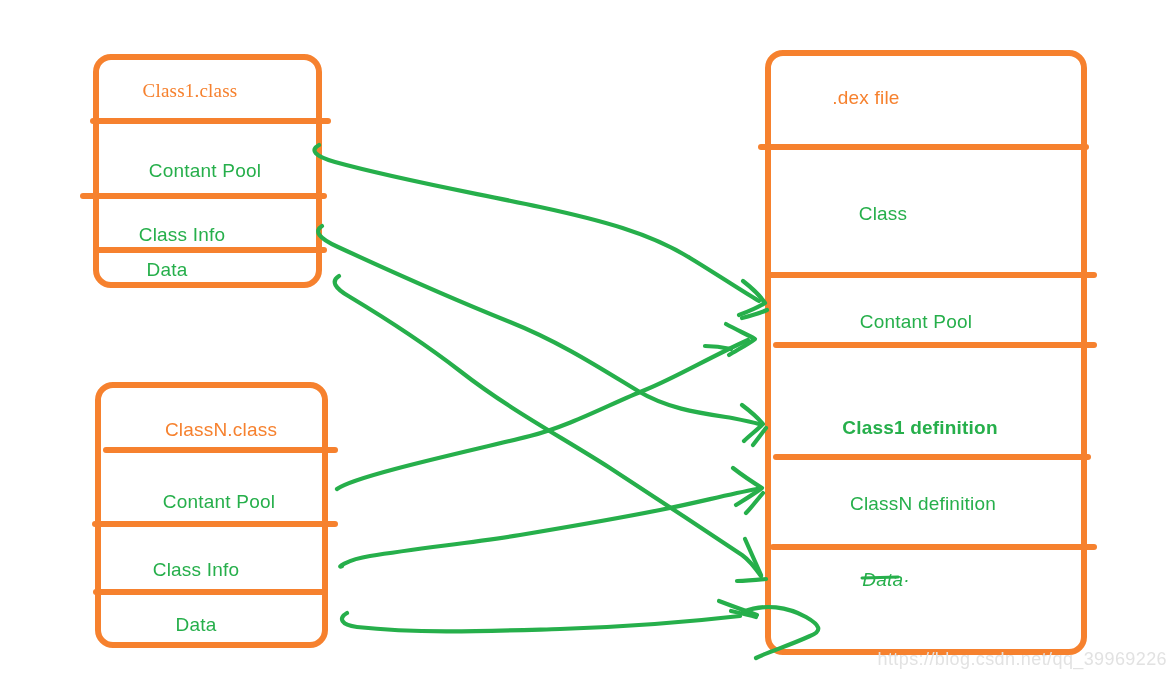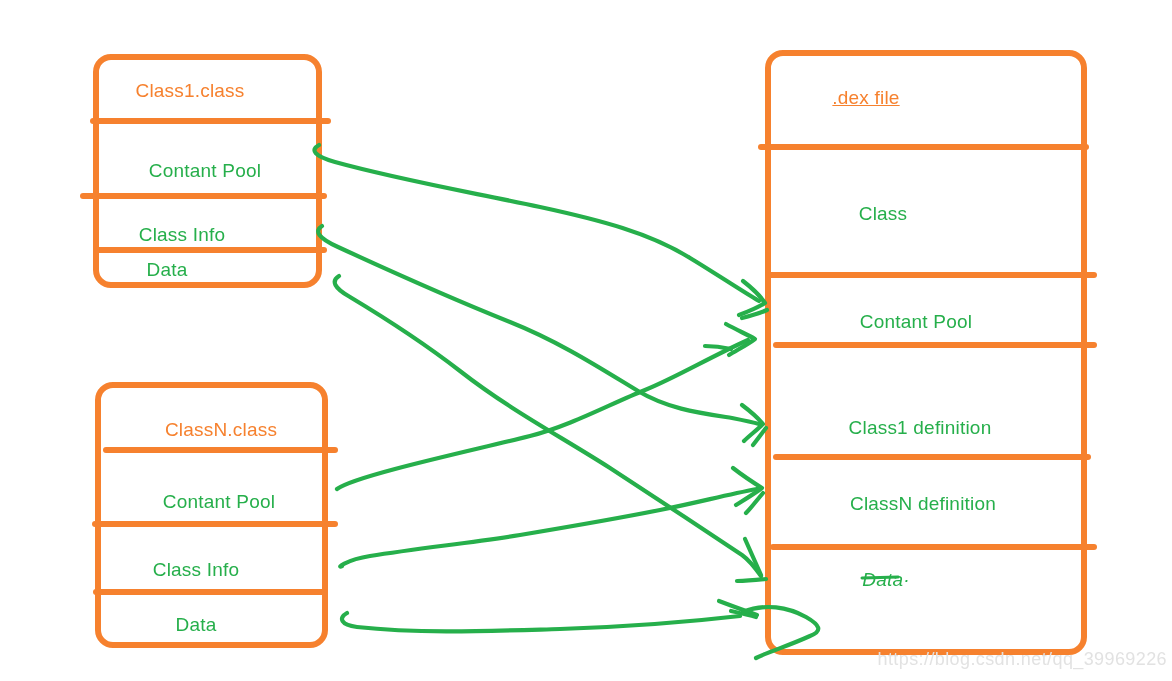--- a/index.html
+++ b/index.html
@@ -29,44 +29,44 @@
 </style>
 </head>
 <body>
 
 <div id="stage">
 
   <div class="box" style="left:93px;top:54px;width:229px;height:234px;"></div>
   <div class="hline" style="left:90px;top:118px;width:241px;"></div>
   <div class="hline" style="left:80px;top:193px;width:247px;"></div>
   <div class="hline" style="left:95px;top:247px;width:232px;"></div>
-  <div class="lbl orange" style="left:190px;top:91px;">Class1.class</div>
+  <div class="lbl orange" style="left:190px;top:91px;font-family:Liberation Serif, serif;">Class1.class</div>
   <div class="lbl green" style="left:205px;top:171px;">Contant Pool</div>
   <div class="lbl green" style="left:182px;top:235px;">Class Info</div>
   <div class="lbl green" style="left:167px;top:270px;">Data</div>
 
   <div class="box" style="left:95px;top:382px;width:233px;height:266px;"></div>
   <div class="hline" style="left:103px;top:447px;width:235px;"></div>
   <div class="hline" style="left:92px;top:521px;width:246px;"></div>
   <div class="hline" style="left:93px;top:589px;width:234px;"></div>
   <div class="lbl orange" style="left:221px;top:430px;">ClassN.class</div>
   <div class="lbl green" style="left:219px;top:502px;">Contant Pool</div>
   <div class="lbl green" style="left:196px;top:570px;">Class Info</div>
   <div class="lbl green" style="left:196px;top:625px;">Data</div>
 
   <div class="box" style="left:765px;top:50px;width:322px;height:605px;"></div>
   <div class="hline" style="left:758px;top:144px;width:331px;"></div>
   <div class="hline" style="left:768px;top:272px;width:329px;"></div>
   <div class="hline" style="left:773px;top:342px;width:324px;"></div>
   <div class="hline" style="left:773px;top:454px;width:318px;"></div>
   <div class="hline" style="left:770px;top:544px;width:327px;"></div>
-  <div class="lbl orange" style="left:866px;top:98px;text-decoration:underline;">.dex file</div>
+  <div class="lbl orange" style="left:866px;top:98px;">.dex file</div>
   <div class="lbl green" style="left:883px;top:214px;">Class</div>
   <div class="lbl green" style="left:916px;top:322px;">Contant Pool</div>
-  <div class="lbl green" style="left:920px;top:428px;">Class1 definition</div>
+  <div class="lbl green" style="left:920px;top:428px;font-weight:bold;">Class1 definition</div>
   <div class="lbl green" style="left:923px;top:504px;">ClassN definition</div>
   <div class="lbl green" style="left:886px;top:580px;font-style:italic;">Data·</div>
 
   <svg id="arrow-layer" width="1172" height="681" viewBox="0 0 1172 681">
 
     <g>
       <path class="arrow" d="M319,145 C310,150 314,156 335,162 C400,180 470,192 540,207 C600,220 650,233 690,258 C715,273 740,290 759,301"></path>
       <path class="arrow" d="M743,281 C752,288 761,297 765,303 C757,308 747,312 739,315"></path>
       <path class="arrow" d="M742,318 C750,316 760,313 767,310"></path>
     </g>

